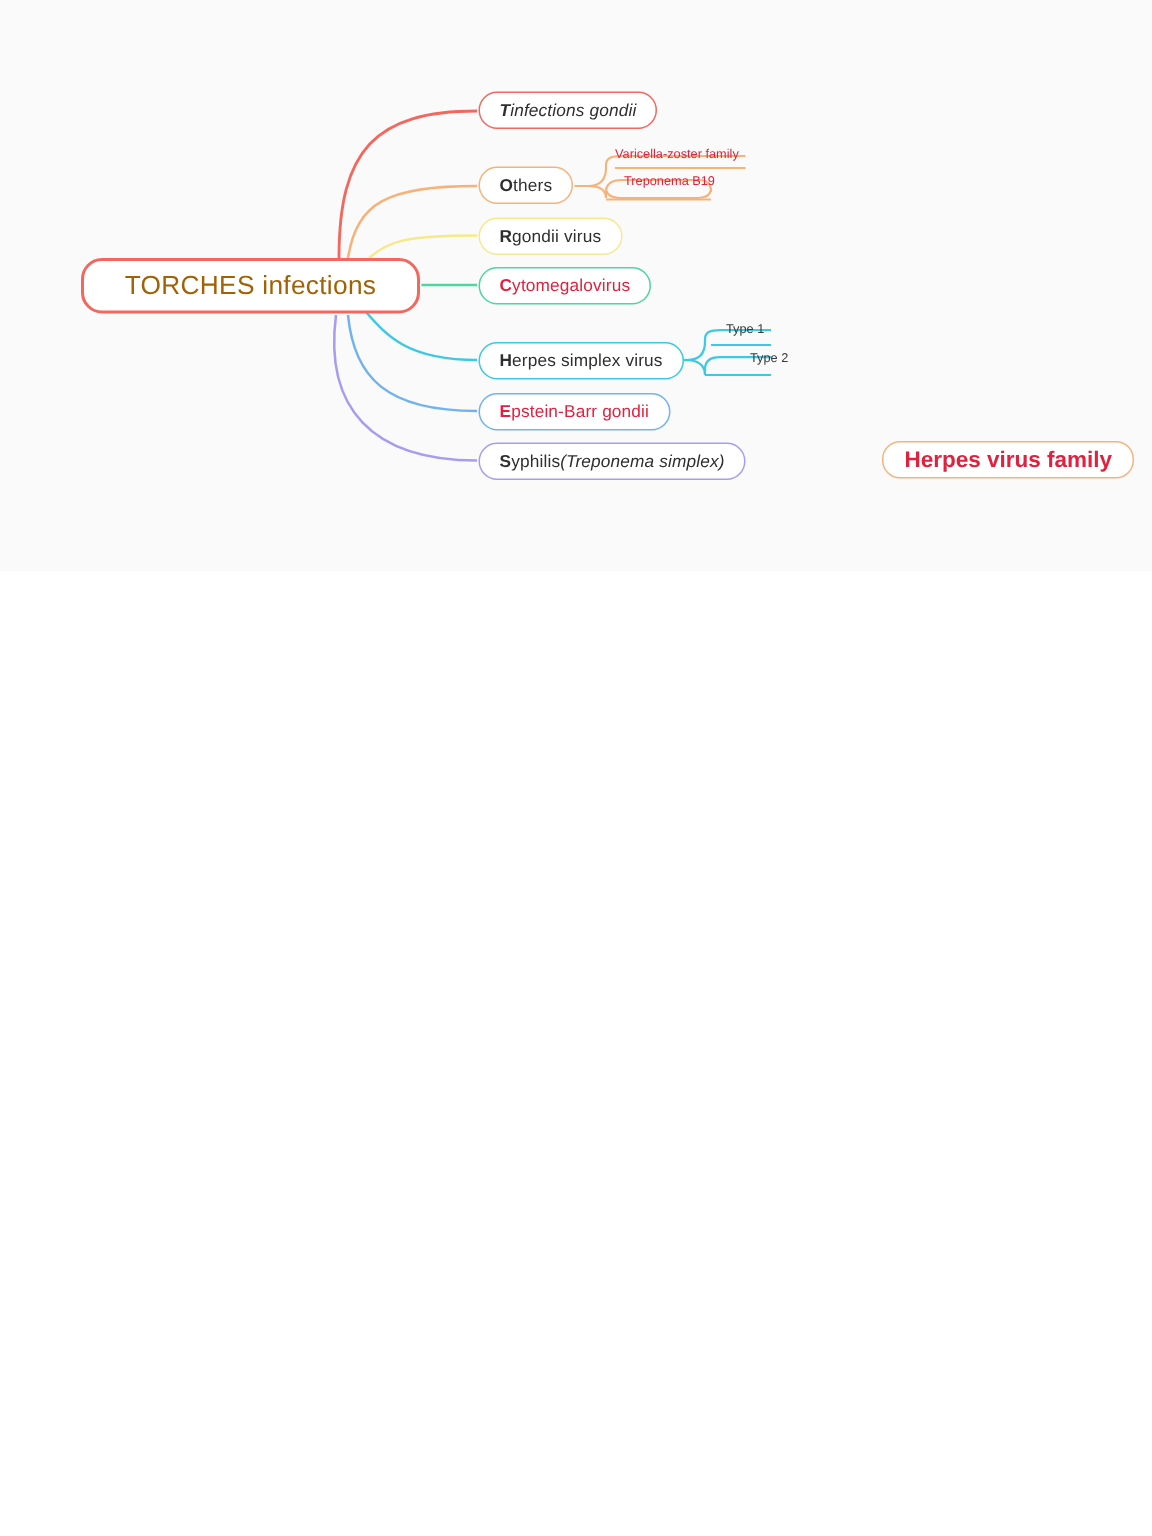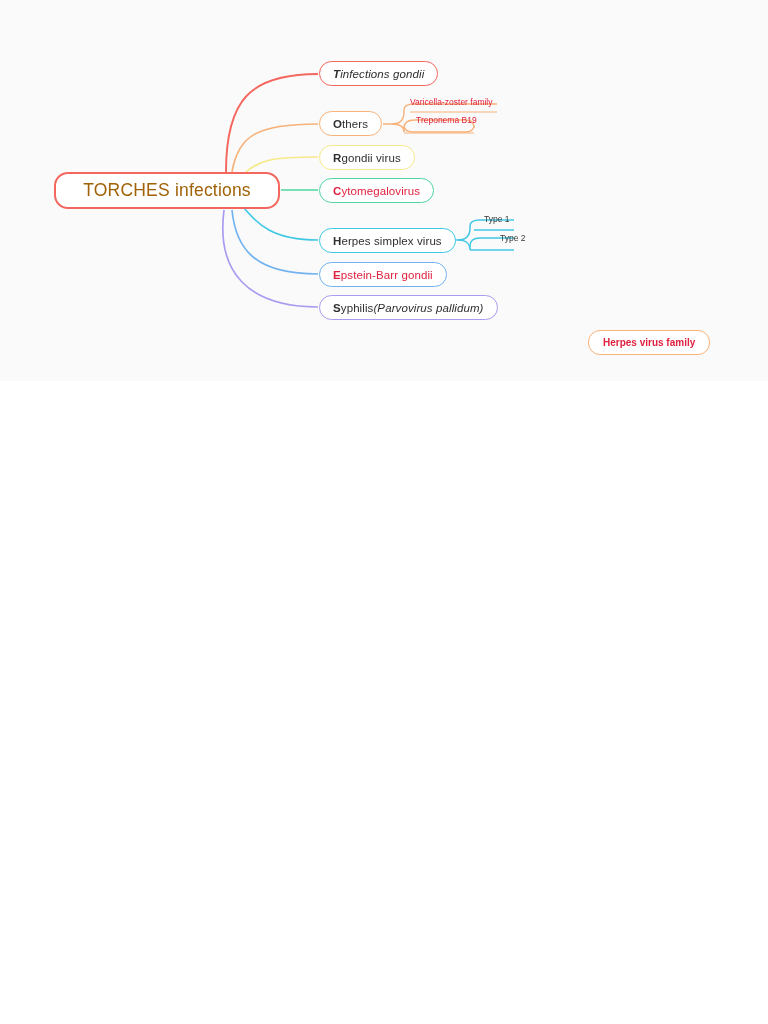--- a/index.html
+++ b/index.html
@@ -95,25 +95,24 @@
     left: 588px;
     top: 294px;
     height: 23px;
     padding: 0 14px;
     display: flex;
     align-items: center;
     justify-content: center;
     border: 1.4px solid #f7b27a;
     border-radius: 12px;
     background: #ffffff;
-    font-size: 10px;
+    font-size: 15px;
     font-weight: bold;
     color: #e0213f;
     white-space: nowrap;
-    margin-top: 36px;
   }
 </style>
 </head>
 <body>
 
 <div id="canvas">
 
   <svg class="links" viewBox="0 0 768 381">
 
     <path d="M 226 172 C 226 100, 250 74, 318 74" fill="none" stroke="#f4675e" stroke-width="1.9"></path>
@@ -188,21 +187,21 @@
   </div>
 
   <div class="node child n-ebv">
     <span class="bold1 crimson">E</span>
       <span class="crimson">pstein-Barr gondii</span>
   </div>
 
   <div class="node child n-syph">
     <span class="bold1">S</span>
       <span>yphilis </span>
-      <span class="ital">(Parvovirus pallidum)</span>
+      <span class="ital">(Treponema simplex)</span>
   </div>
 
   <div class="legend">
     <span>Herpes virus family</span>
   </div>
 
 </div>
 
 <div id="lower"></div>
 

